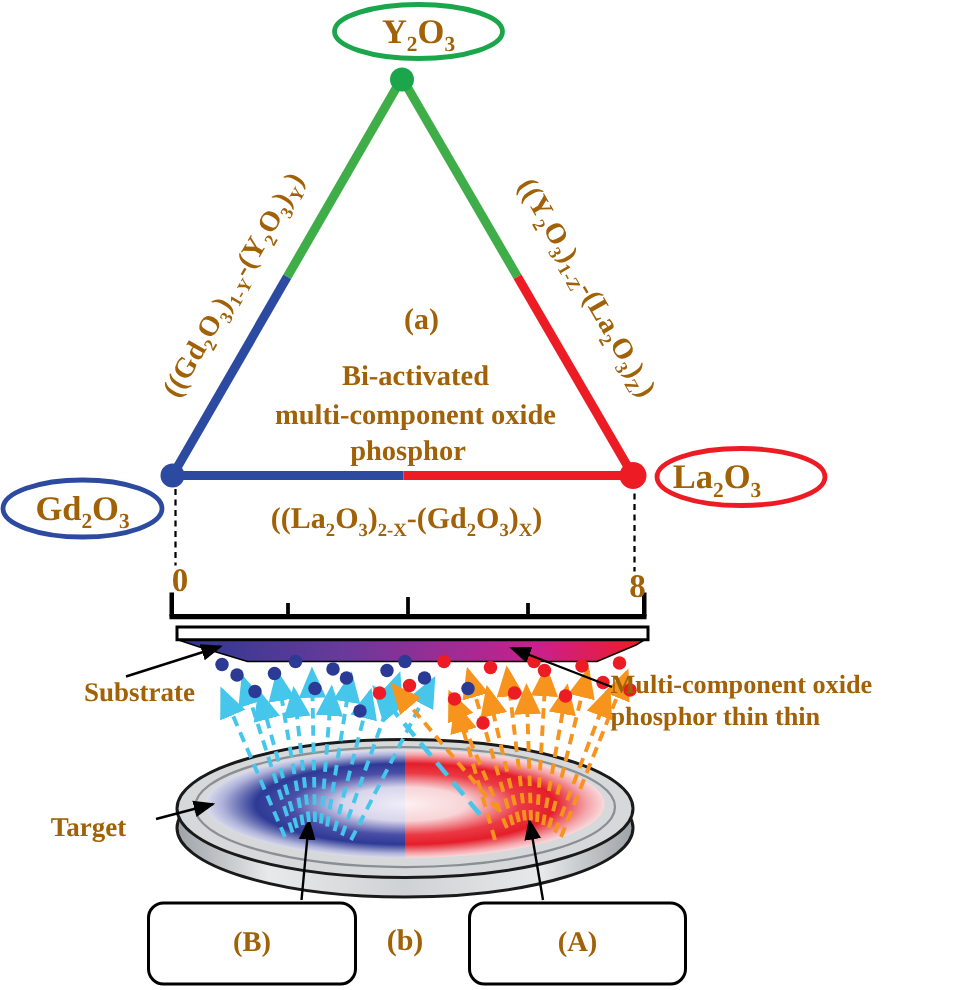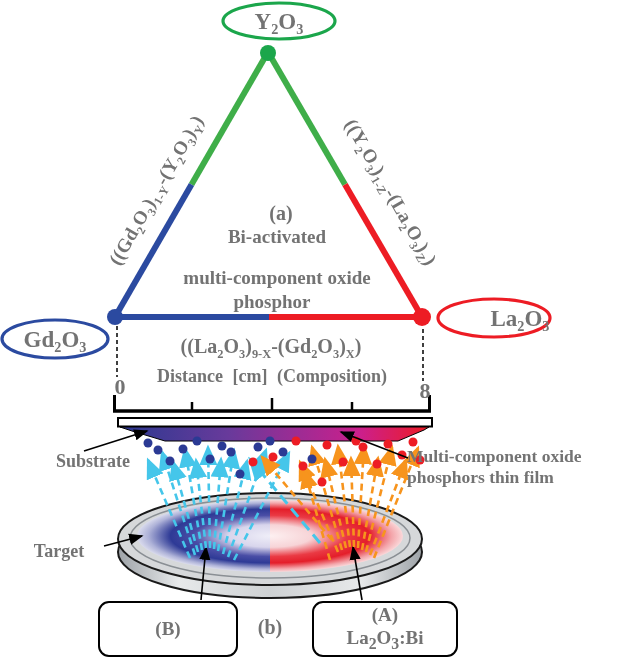--- a/index.html
+++ b/index.html
@@ -1,17 +1,17 @@
 <!DOCTYPE html>
 <html><head>
 <meta charset="utf-8">
 <style>
   html,body{margin:0;padding:0;background:#fff;}
   .figure{position:relative;width:640px;height:660px;background:#ffffff;overflow:hidden;
-          font-family:"Liberation Serif","DejaVu Serif",serif;font-weight:bold;color:#737373;}
+          font-family:"Liberation Serif","DejaVu Serif",serif;font-weight:bold;color:#a16207;}
   .figure svg{position:absolute;left:0;top:0;}
   .lbl{position:absolute;transform:translate(-50%,-50%);white-space:nowrap;line-height:1;}
   .lbl sub{font-size:0.62em;line-height:0;}
   .node{font-size:23px;}
   .edge-label{font-size:19px;letter-spacing:0.3px;}
   .edge-left{transform:translate(-50%,-50%) rotate(-60deg);}
   .edge-right{transform:translate(-50%,-50%) rotate(60deg);}
   .panel{font-size:20px;}
   .center-line{font-size:19px;}
   .formula-bottom{font-size:20px;}
@@ -178,43 +178,41 @@
         <circle cx="420" cy="460" r="4.5"></circle>
     </g>
 
     <line x1="84" y1="451" x2="147" y2="431" stroke="#000" stroke-width="1.6" marker-end="url(#mBlack)"></line>
     <line x1="408" y1="458" x2="341" y2="432" stroke="#000" stroke-width="1.6" marker-end="url(#mBlack)"></line>
     <line x1="104" y1="546" x2="142" y2="536" stroke="#000" stroke-width="1.6" marker-end="url(#mBlack)"></line>
   </svg>
 
   <div class="lbl node" style="left:279px;top:21px;">Y<sub>2</sub>O<sub>3</sub></div>
   <div class="lbl node" style="left:55px;top:339px;font-family:Liberation Serif, serif;">Gd<sub>2</sub>O<sub>3</sub></div>
-  <div class="lbl node" style="left:520px;top:318px;">La<sub>2</sub>O<sub>3</sub></div>
+  <div class="lbl node" style="left:478px;top:318px;">La<sub>2</sub>O<sub>3</sub></div>
 
   <div class="lbl edge-label edge-left" style="left:156px;top:190px;">((Gd<sub>2</sub>O<sub>3</sub>)<sub>1-Y</sub>-(Y<sub>2</sub>O<sub>3</sub>)<sub>Y</sub>)</div>
   <div class="lbl edge-label edge-right" style="left:391px;top:192px;">((Y<sub>2</sub>O<sub>3</sub>)<sub>1-Z</sub>-(La<sub>2</sub>O<sub>3</sub>)<sub>Z</sub>)</div>
 
   <div class="lbl panel" style="left:281px;top:213px;">(a)</div>
-  <div class="lbl center-line" style="left:277px;top:236px;text-align:right;">Bi-activated</div>
+  <div class="lbl center-line" style="left:277px;top:251px;text-align:right;">Bi-activated</div>
   <div class="lbl center-line" style="left:277px;top:277px;">multi-component oxide</div>
   <div class="lbl center-line" style="left:272px;top:301px;">phosphor</div>
 
-  <div class="lbl formula-bottom" style="left:271px;top:346px;">((La<sub>2</sub>O<sub>3</sub>)<sub>9-X</sub>-(Gd<sub>2</sub>O<sub>3</sub>)<sub>X</sub>)</div>
-  <div class="lbl distance" style="left:272px;top:376px;">Distance [cm] (Composition)</div>
+  <div class="lbl formula-bottom" style="left:271px;top:346px;">((La<sub>2</sub>O<sub>3</sub>)<sub>2-X</sub>-(Gd<sub>2</sub>O<sub>3</sub>)<sub>X</sub>)</div>
   <div class="lbl scale-num" style="left:120px;top:387px;">0</div>
   <div class="lbl scale-num" style="left:425px;top:391px;">8</div>
 
   <div class="lbl side-label" style="left:93px;top:461px;">Substrate</div>
   <div class="lbl side-label" style="left:59px;top:551px;">Target</div>
 
   <div class="lbl film-label" style="left:407px;top:457px;">Multi-component oxide</div>
-  <div class="lbl film-label" style="left:407px;top:478px;">phosphors thin film</div>
+  <div class="lbl film-label" style="left:407px;top:478px;">phosphor thin thin</div>
 
   <div class="src-box" style="left:98px;top:601px;">
     <span>(B)</span>
   </div>
   <div class="src-box" style="left:312px;top:601px;width:142px;">
     <span>(A)</span>
-    <span>La<sub>2</sub>O<sub>3</sub>:Bi</span>
   </div>
   <div class="lbl panel" style="left:270px;top:627px;">(b)</div>
 
 </div>
 
 </body></html>

